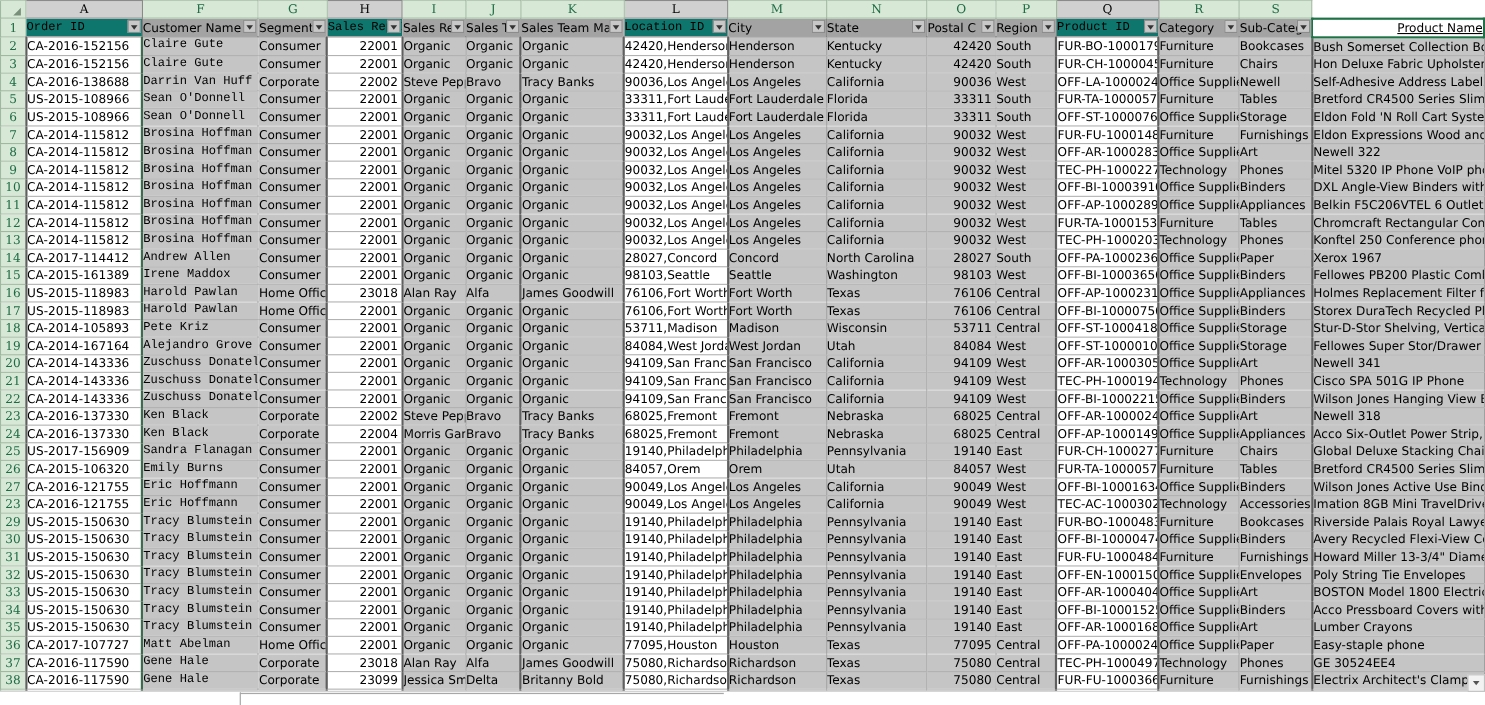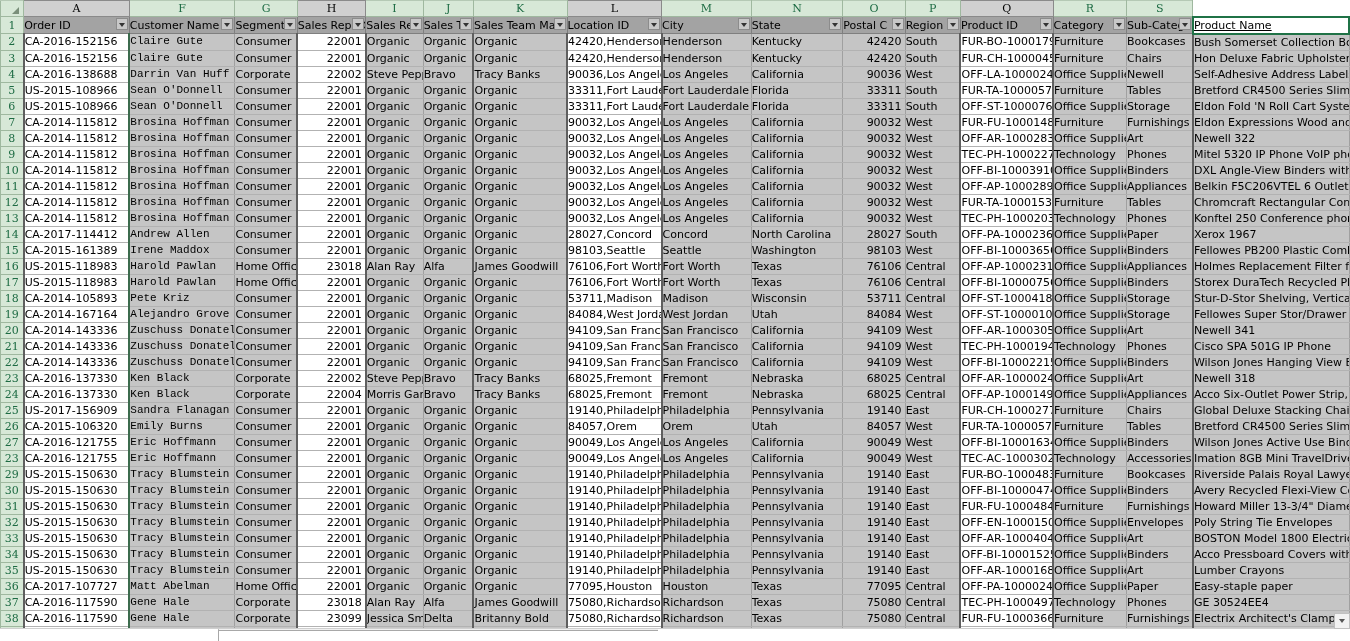--- a/index.html
+++ b/index.html
@@ -69,21 +69,21 @@
 
   
   td.fhdr{
     background:#a3a3a3;
     border:1px solid #7f7f7f;
     font-weight:bold;
     padding-left:3px;
     position:relative;
     font-size:11px;
   }
-  td.fhdr.white{background:#a3a3a3;}
+  td.fhdr.white{background:#0f766e;font-family:Liberation Mono, monospace;}
   td.fhdr .txt{display:block;overflow:hidden;white-space:nowrap;padding-right:15px;}
   .fbtn{
     position:absolute;
     right:1px;top:1px;
     width:12px;height:12px;
     background:#c8c8c8;
     border:1px solid #8c8c8c;
     box-sizing:border-box;
   }
   .fbtn i{
@@ -91,21 +91,21 @@
     width:0;height:0;
     border-left:3px solid transparent;
     border-right:3px solid transparent;
     border-top:4px solid #333;
     margin:4px auto 0 auto;
   }
   td.fhdr.selcell{
     background:#ffffff;
     border:2px solid #1f7246;
   }
-  td.fhdr.selcell .txt{text-decoration:underline;padding-right:0;}
+  td.fhdr.selcell .txt{text-decoration:underline;padding-right:0;text-align:right;}
 
   
   td.cell{
     background:#c5c5c5;
     border-right:1px solid #a0a0a0;
     border-bottom:1px solid #b2b2b2;
     padding-left:3px;
   }
   td.cell.wh{background:#ffffff;border-right:1px solid #9a9a9a;}
   td.cell.num{text-align:right;padding-right:3px;padding-left:0;}
@@ -951,21 +951,21 @@
           <td class="cell ">Organic</td>
           <td class="cell grpL">Organic</td>
           <td class="cell wh grpL">77095,Houston</td>
           <td class="cell grpL">Houston</td>
           <td class="cell ">Texas</td>
           <td class="cell num">77095</td>
           <td class="cell ">Central</td>
           <td class="cell wh grpL">OFF-PA-10000249,E</td>
           <td class="cell grpL">Office Supplies</td>
           <td class="cell ">Paper</td>
-          <td class="cell grpL">Easy-staple paper</td>
+          <td class="cell grpL">Easy-staple phone</td>
         </tr>
         <tr>
           <td class="rowhdr">37</td>
           <td class="cell wh grpL">CA-2016-117590</td>
           <td class="cell vsep">Gene Hale</td>
           <td class="cell ">Corporate</td>
           <td class="cell wh num grpL">23018</td>
           <td class="cell grpL">Alan Ray</td>
           <td class="cell ">Alfa</td>
           <td class="cell grpL">James Goodwill</td>

